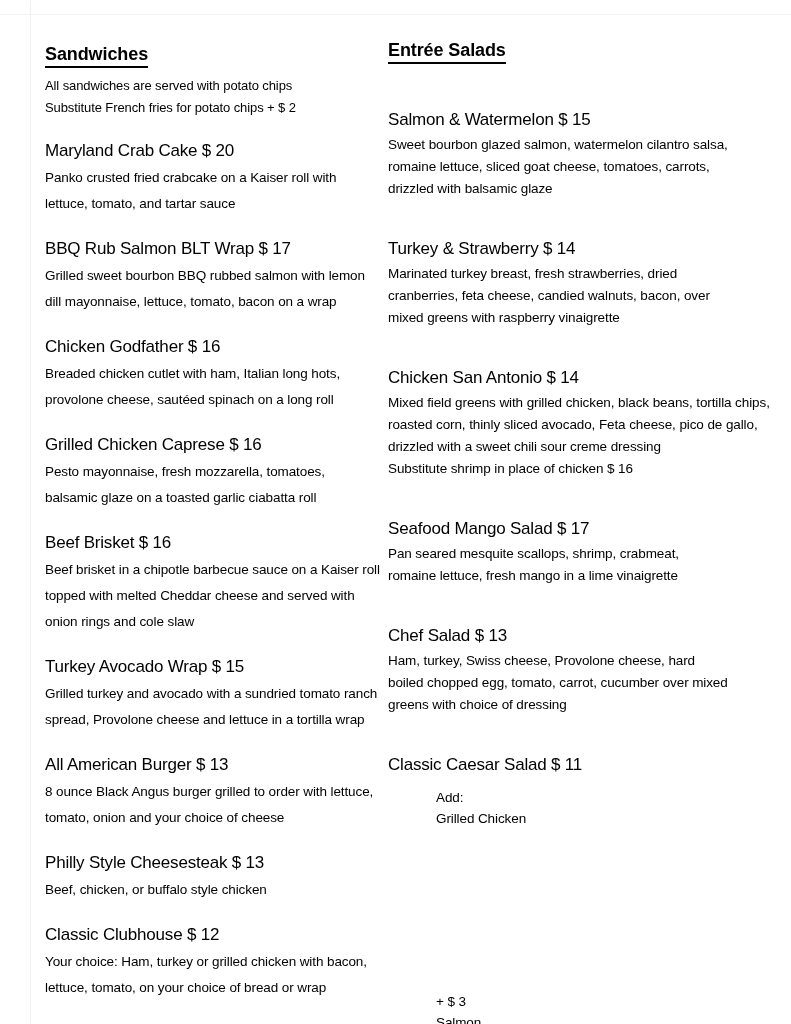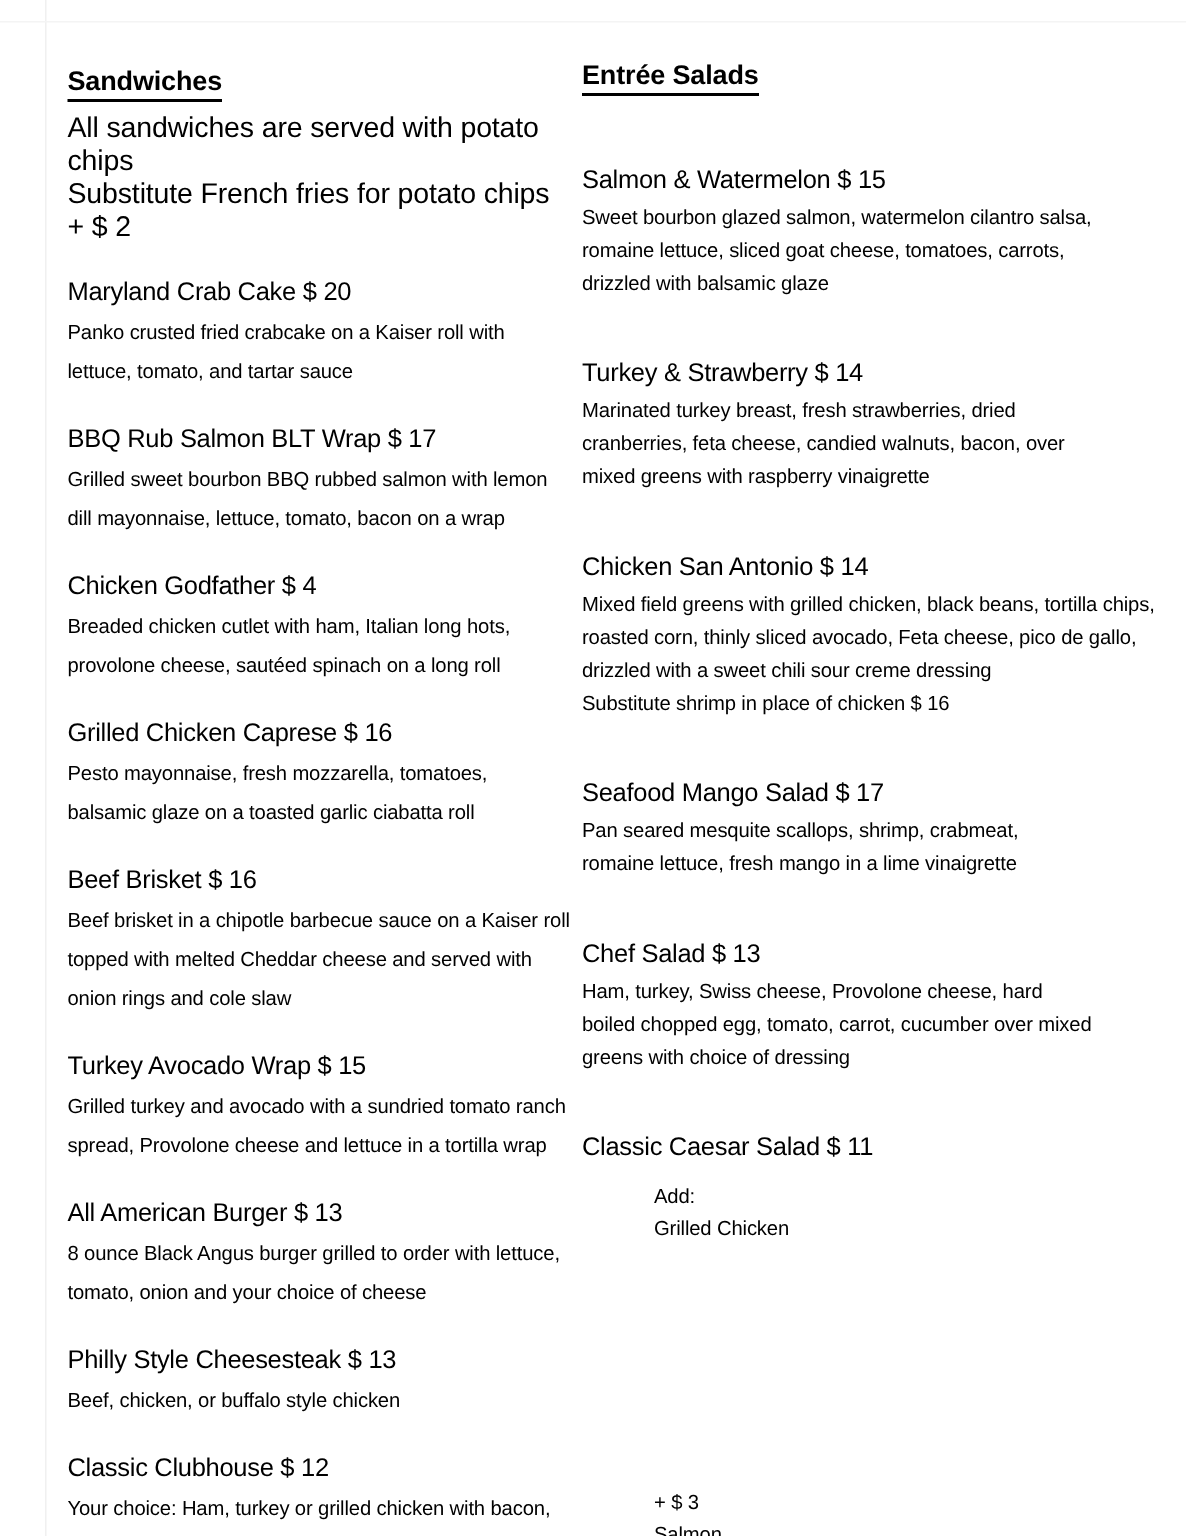--- a/index.html
+++ b/index.html
@@ -55,21 +55,21 @@
     font-size: 18px;
     font-weight: bold;
     letter-spacing: -0.1px;
     display: inline-block;
     border-bottom: 2px solid #000;
     padding-bottom: 1px;
     margin: 0 0 7px 0;
     line-height: 1.15;
   }
   .section-note {
-    font-size: 19px;
+    font-size: 13px;
     line-height: 22px;
     margin: 0;
     letter-spacing: -0.1px;
   }
   .item {
     margin-top: 20px;
   }
   .col-right .item {
     margin-top: 37px;
   }
@@ -140,21 +140,21 @@
         <p class="item-title">Maryland Crab Cake $ 20</p>
         <p class="item-desc">Panko crusted fried crabcake on a Kaiser roll with lettuce, tomato, and tartar sauce</p>
       </div>
 
       <div class="item">
         <p class="item-title">BBQ Rub Salmon BLT Wrap $ 17</p>
         <p class="item-desc">Grilled sweet bourbon  BBQ rubbed salmon with lemon dill mayonnaise, lettuce, tomato, bacon on a wrap</p>
       </div>
 
       <div class="item">
-        <p class="item-title">Chicken Godfather $ 4</p>
+        <p class="item-title">Chicken Godfather $ 16</p>
         <p class="item-desc">Breaded chicken cutlet with ham, Italian long hots, provolone cheese, sautéed spinach on a long roll</p>
       </div>
 
       <div class="item">
         <p class="item-title">Grilled Chicken Caprese $ 16</p>
         <p class="item-desc">Pesto mayonnaise, fresh mozzarella, tomatoes, balsamic glaze on a toasted garlic ciabatta roll</p>
       </div>
 
       <div class="item">
         <p class="item-title">Beef Brisket $ 16</p>

